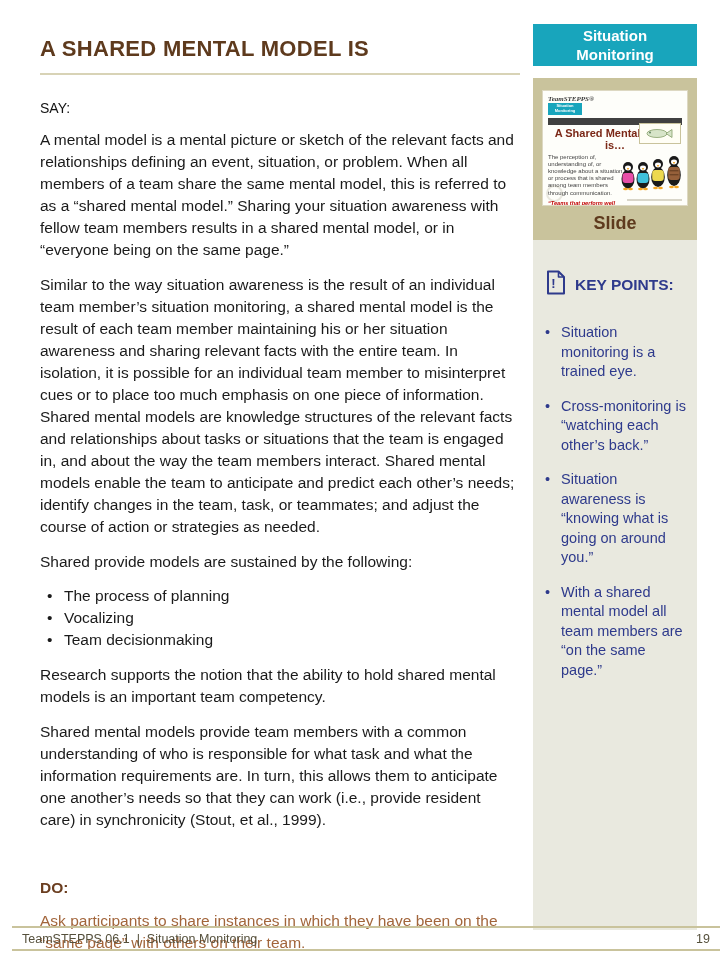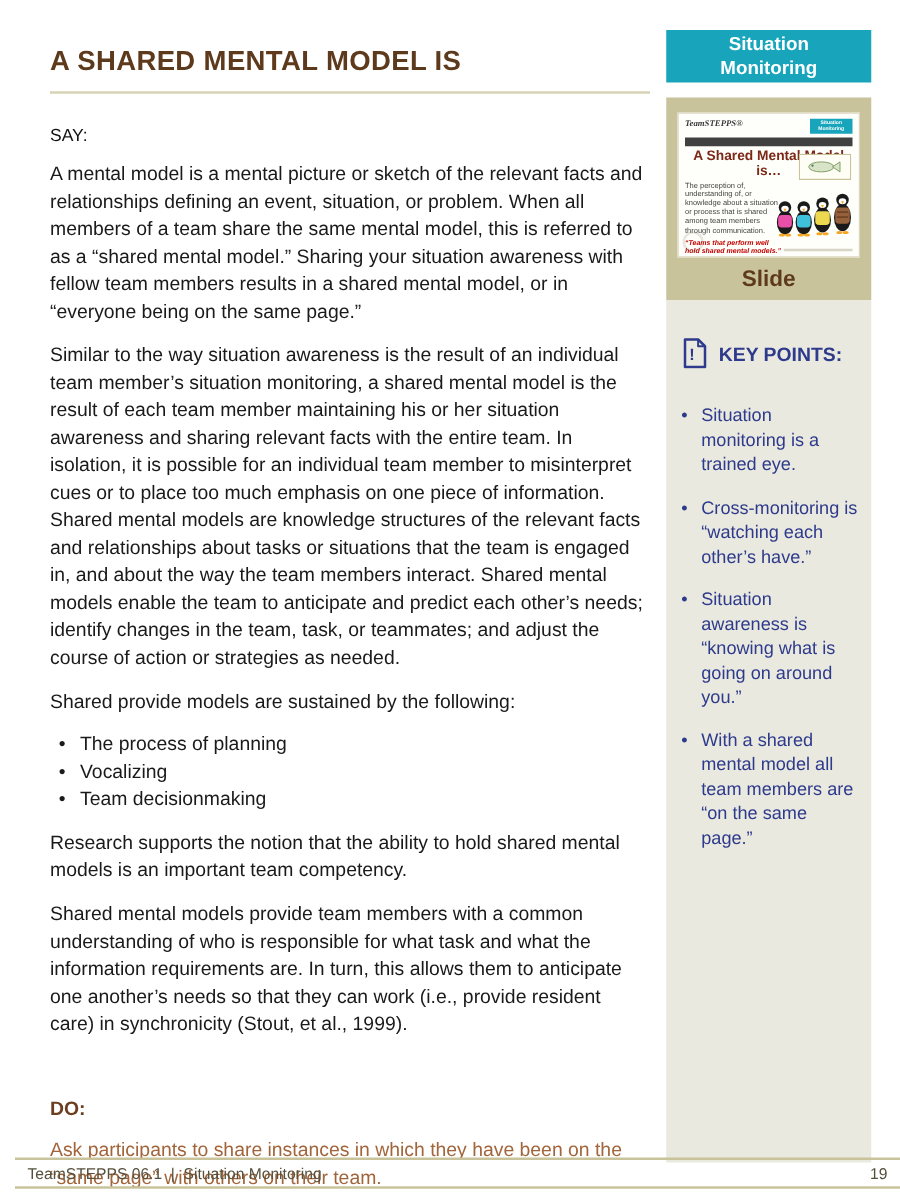--- a/index.html
+++ b/index.html
@@ -27,21 +27,21 @@
     line-height:19px; text-align:center; padding:2px 10px; height:38px;
     display:flex; align-items:center; justify-content:center;
   }
   .slide-panel { background:#C9C39C; margin-top:12px; padding:12px 9px 6px 9px; }
   .slide-caption { text-align:center; font-weight:bold; font-size:18px; color:#5E3A1D; margin-top:7px; }
 
   .slide-thumb {
     background:#FEFEFA; border:1px solid #DDD8C2; height:116px; position:relative;
     padding:4px 5px; box-sizing:border-box; overflow:hidden;
   }
-  .st-top { display:flex; justify-content:space-between; align-items:flex-start; }
+  .st-top { display:flex; justify-content:space-between; align-items:flex-start;flex-direction:column; }
   .st-brand { font-family:"Liberation Serif", serif; font-style:italic; font-weight:bold; font-size:7px; color:#3a3a3a; }
   .st-badge { background:#18A5BC; color:#ffffff; font-size:4px; line-height:4.8px; font-weight:bold; padding:1px 2px; text-align:center; width:30px; }
   .st-title { text-align:center; font-size:11px; font-weight:bold; color:#7B2817; margin-top:3px; border-top:7px solid #404040; padding-top:2px; }
   .st-body { font-size:6px; line-height:7.2px; color:#444444; width:80px; margin-top:3px; }
   .st-quote { font-size:5.6px; line-height:6.4px; color:#C00000; font-weight:bold; font-style:italic; width:78px; margin-top:3px; }
   .st-cite { font-size:5.2px; line-height:6px; color:#C00000; font-weight:bold; font-style:italic; width:74px; text-align:right; margin-top:1px; }
   .st-fish { position:absolute; right:6px; top:32px; }
   .st-penguins { position:absolute; right:3px; bottom:8px; }
   .st-attrib { position:absolute; right:5px; bottom:4px; width:55px; height:2px; background:#D8D5C8; }
   .st-watermark { position:absolute; left:3px; bottom:3px; width:13px; height:13px; border-radius:50%; border:2px solid rgba(120,110,80,0.16); }
@@ -170,21 +170,21 @@
           <svg width="20" height="25" viewBox="0 0 20 25" xmlns="http://www.w3.org/2000/svg">
             <path d="M2 1.5 h10.5 l5.5 5.5 v16.5 h-16 z" fill="none" stroke="#2E3A8C" stroke-width="2" stroke-linejoin="round"></path>
             <path d="M12.5 1.5 v5.5 h5.5" fill="none" stroke="#2E3A8C" stroke-width="1.6" stroke-linejoin="round"></path>
             <text x="7.5" y="18" font-size="13" font-weight="bold" fill="#2E3A8C" font-family="Liberation Sans, sans-serif" text-anchor="middle">!</text>
           </svg>
         </span>
         <span class="kp-title">KEY POINTS:</span>
       </div>
       <ul class="kp-list">
         <li>Situation monitoring is a trained eye.</li>
-        <li>Cross-monitoring is “watching each other’s have.”</li>
+        <li>Cross-monitoring is “watching each other’s back.”</li>
         <li>Situation awareness is “knowing what is going on around you.”</li>
         <li>With a shared mental model all team members are “on the same page.”</li>
       </ul>
     </div>
   </div>
 
   <div class="footer">
     <span class="left">TeamSTEPPS 06.1  |  Situation Monitoring</span>
     <span class="right">19</span>
   </div>

